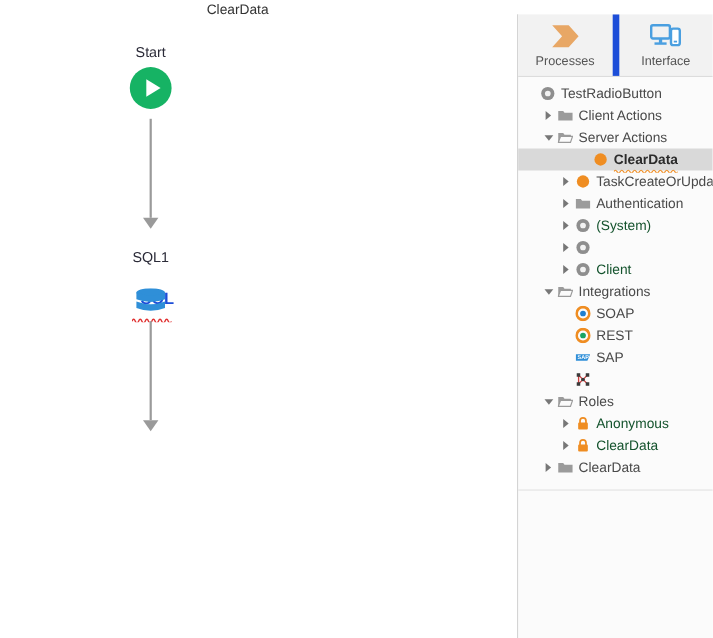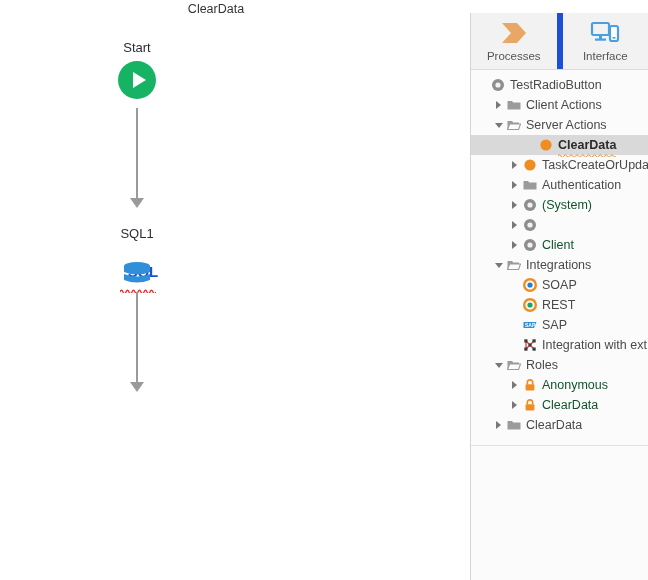--- a/index.html
+++ b/index.html
@@ -490,21 +490,20 @@
               <line x1="3" y1="3" x2="11" y2="11" stroke="#cc3b3b" stroke-width="1.2"></line>
               <line x1="11" y1="3" x2="3" y2="11" stroke="#cc3b3b" stroke-width="1.2"></line>
               <line x1="3" y1="3" x2="3" y2="11" stroke="#cc3b3b" stroke-width="1.2"></line>
               <rect x="1.3" y="1.3" width="3.2" height="3.2" fill="#3a3a3a"></rect>
               <rect x="9.5" y="1.3" width="3.2" height="3.2" fill="#3a3a3a"></rect>
               <rect x="1.3" y="9.5" width="3.2" height="3.2" fill="#3a3a3a"></rect>
               <rect x="9.5" y="9.5" width="3.2" height="3.2" fill="#3a3a3a"></rect>
               <circle cx="7" cy="7" r="1.7" fill="#3a3a3a"></circle>
             </svg>
           </div>
-          <div class="tree-label">Integration with ext</div>
         </div>
         <div class="tree-row">
           <div style="width: 21px; min-width: 21px; height: 20px;"></div>
           <div class="twisty expanded">
             <i></i>
           </div>
           <div class="tree-icon">
             <svg width="14" height="14" viewBox="0 0 14 14">
               <path d="M0.5 3 L5 3 L6.2 4.4 L12 4.4 L12 6 L2.6 6 L0.5 11.5 Z" fill="#9b9b9b"></path>
               <path d="M2.6 6 L13.5 6 L11.6 11.5 L0.5 11.5 Z" fill="none" stroke="#9b9b9b" stroke-width="1.1"></path>

